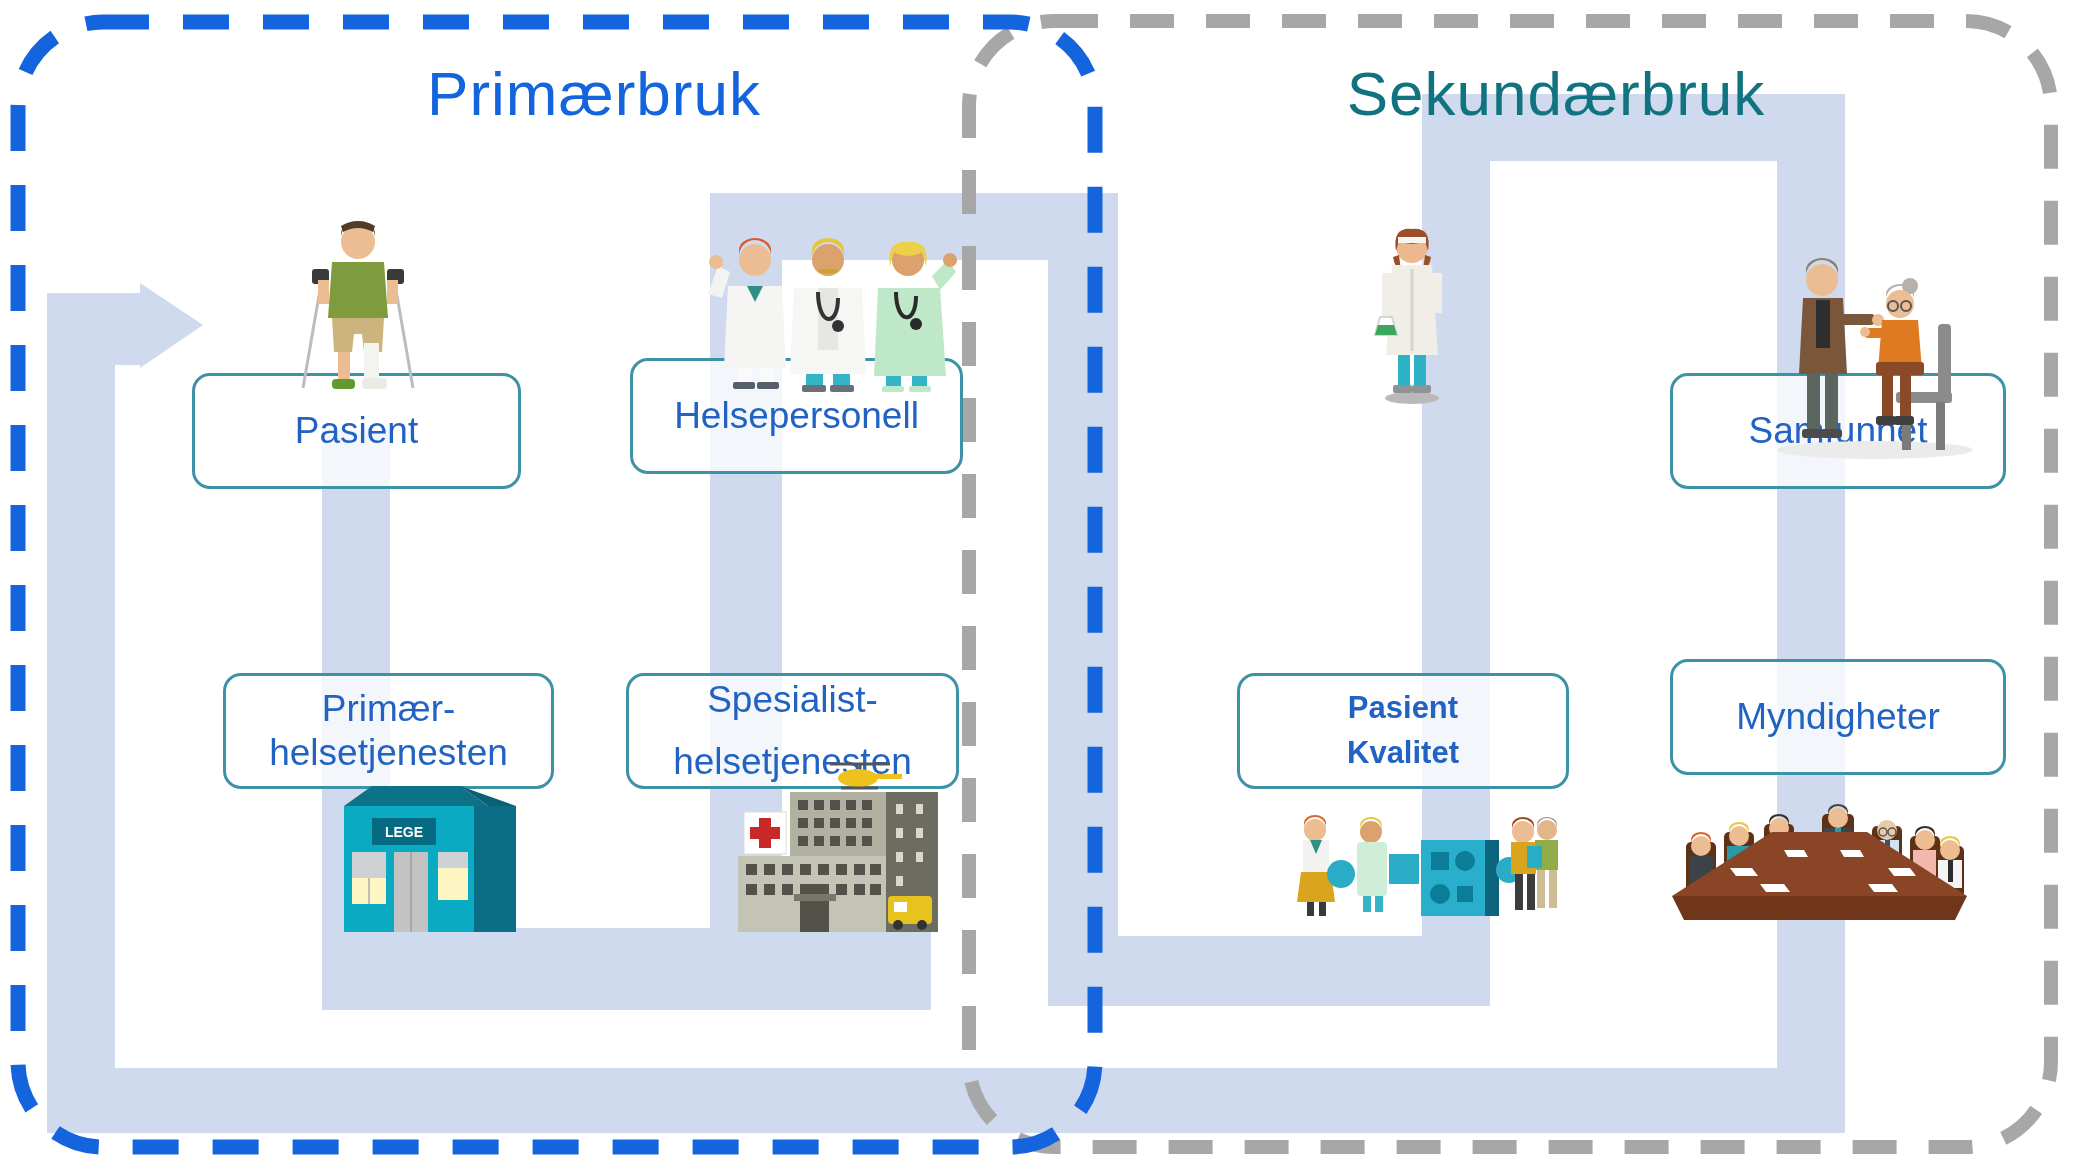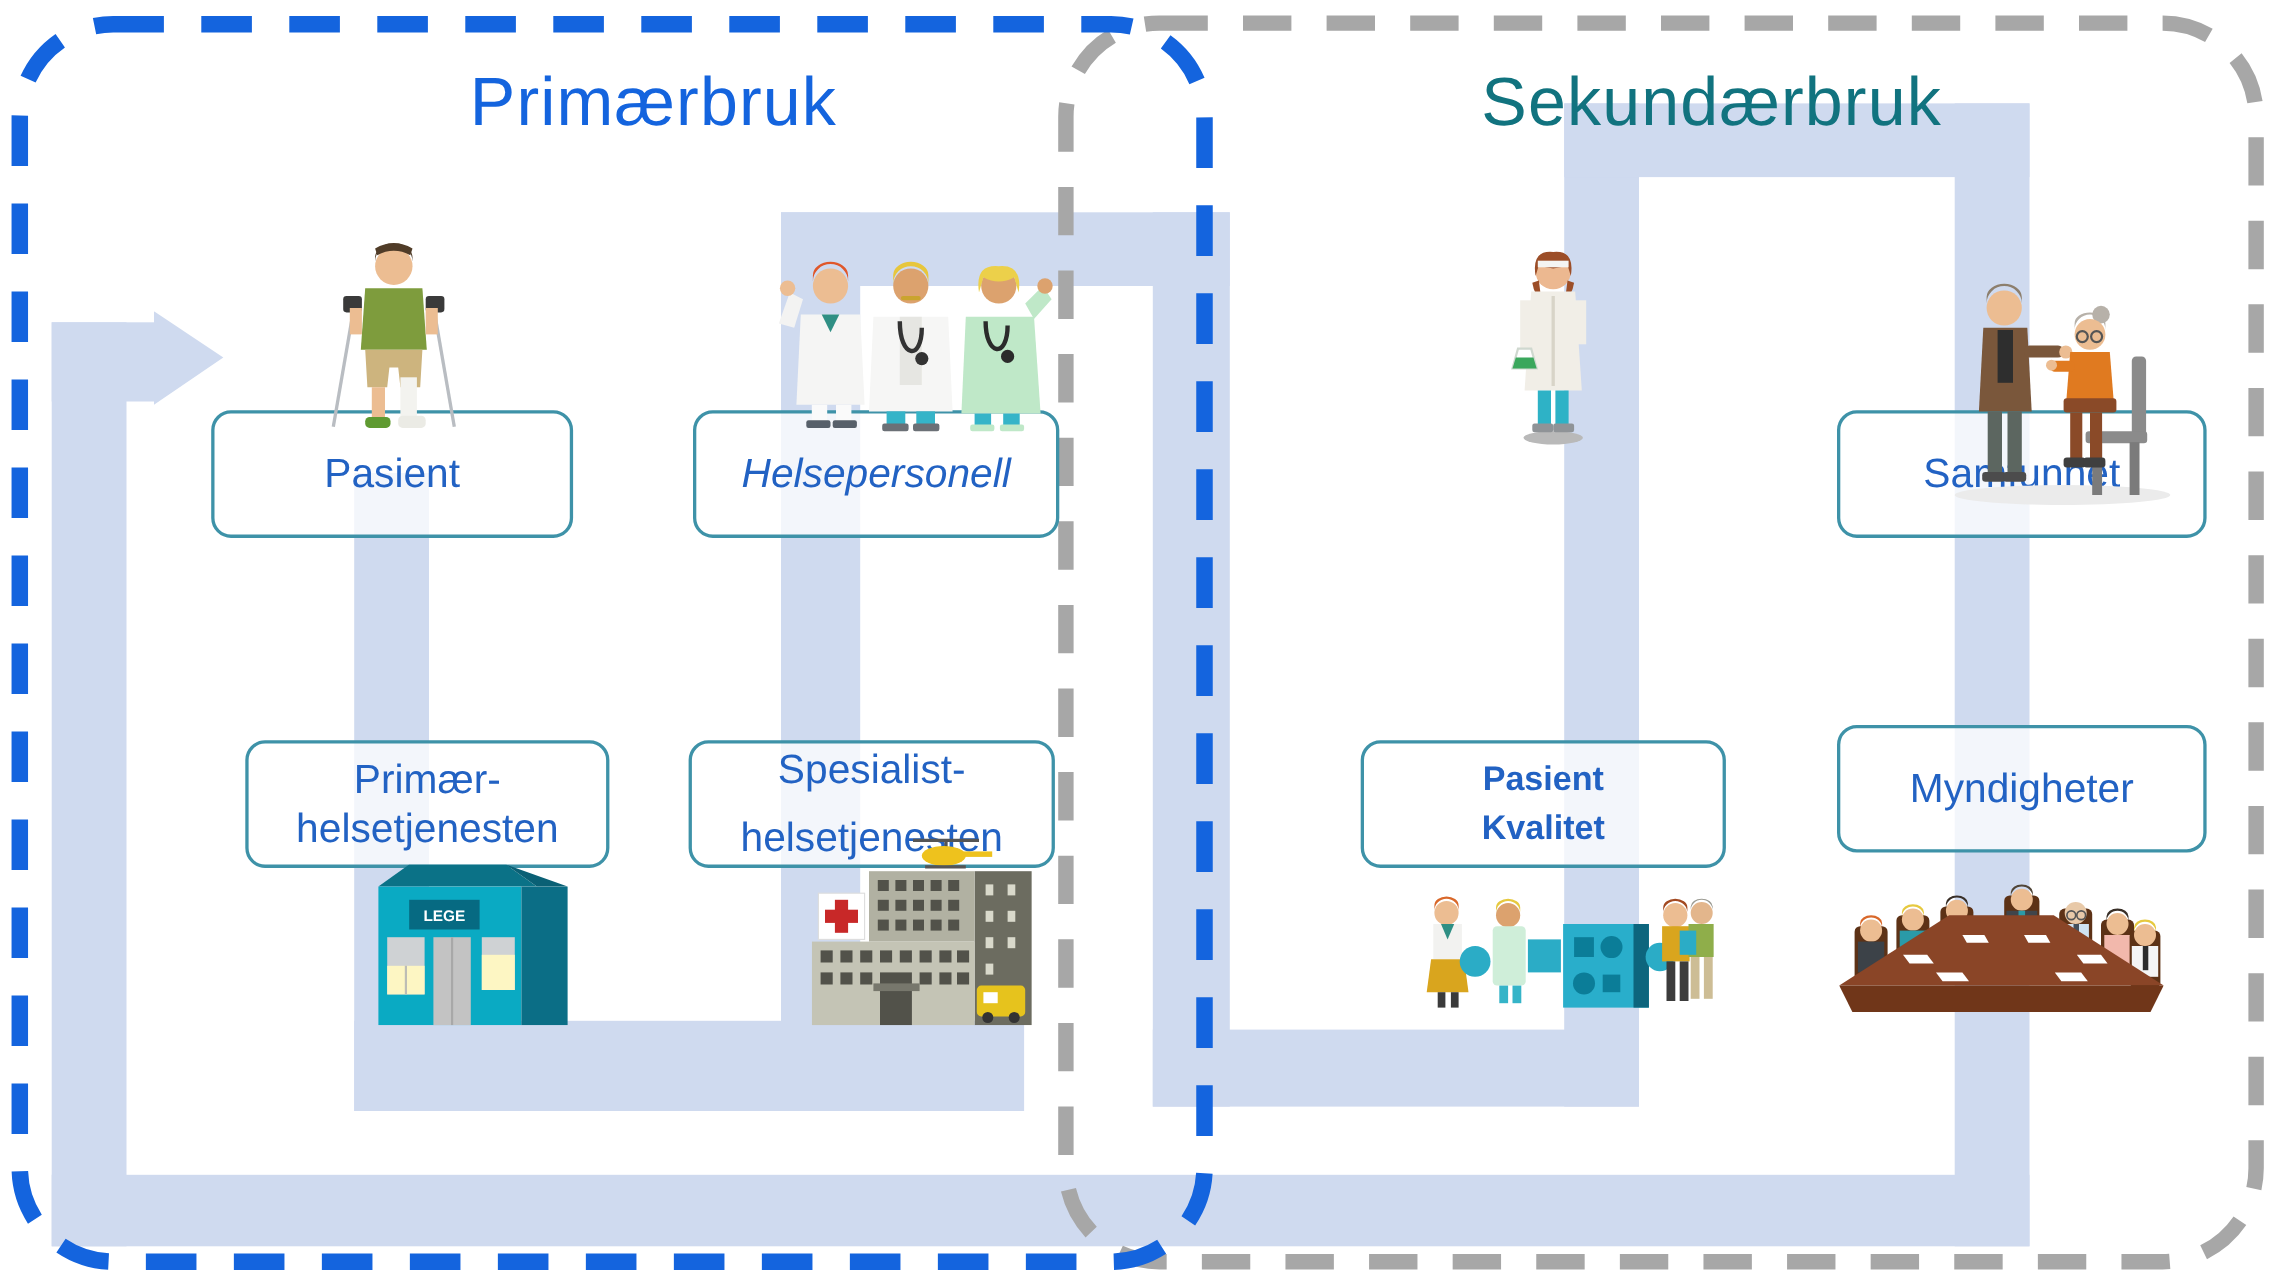--- a/index.html
+++ b/index.html
@@ -47,21 +47,21 @@
     <rect x="969" y="21" width="1082" height="1126" rx="85" fill="none" stroke="var(--secondary-dash)" stroke-width="14" stroke-dasharray="44 32"></rect>
     <rect x="18" y="22" width="1077" height="1125" rx="85" fill="none" stroke="var(--primary-dash)" stroke-width="15" stroke-dasharray="46 34"></rect>
   </svg>
 
   <div class="title primary" style="left:560px;top:58px;">Primærbruk</div>
   <div class="title secondary" style="left:1522px;top:58px;">Sekundærbruk</div>
 
   <div class="label-box" style="left:192px;top:373px;width:323px;height:110px;">
     <span>Pasient</span>
   </div>
-  <div class="label-box" style="left:630px;top:373px;width:327px;height:110px;font-style:italic;">
+  <div class="label-box" style="left:630px;top:358px;width:327px;height:110px;">
     <span>Helsepersonell</span>
   </div>
   <div class="label-box" style="left:1670px;top:373px;width:330px;height:110px;">
     <span>Samfunnet</span>
   </div>
   <div class="label-box" style="left:192px;top:673px;width:325px;height:110px;margin-left:31px;">
     <span>Primær-</span>
     <span>helsetjenesten</span>
   </div>
   <div class="label-box" style="left:626px;top:673px;width:327px;height:110px;gap:17px;">

